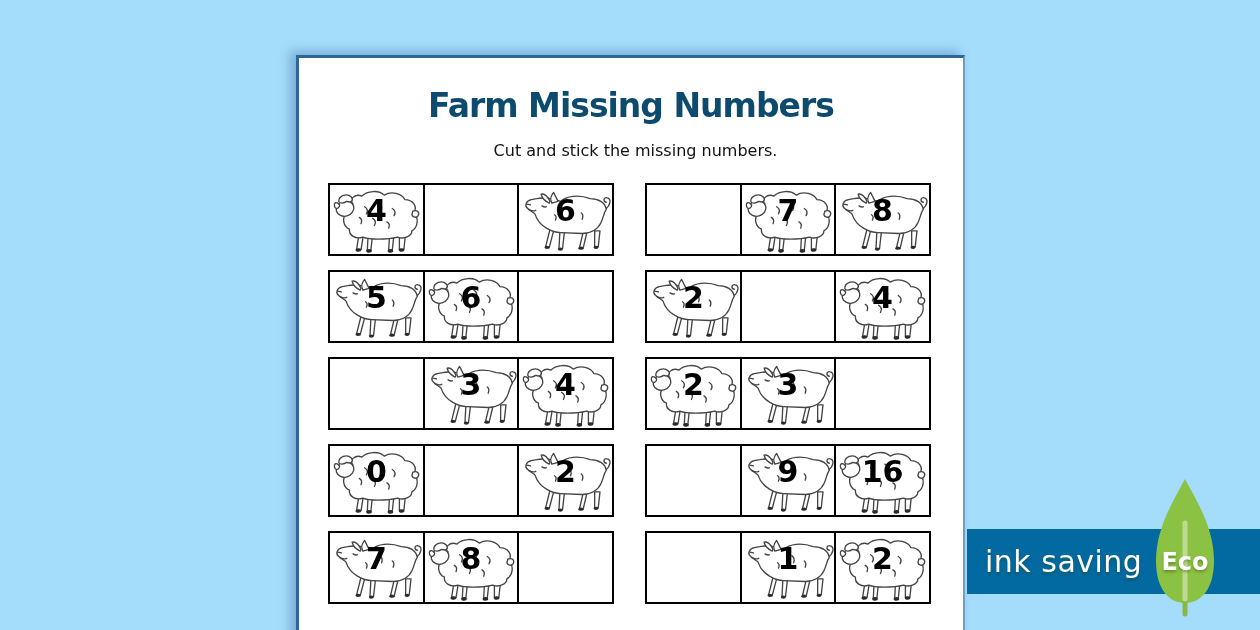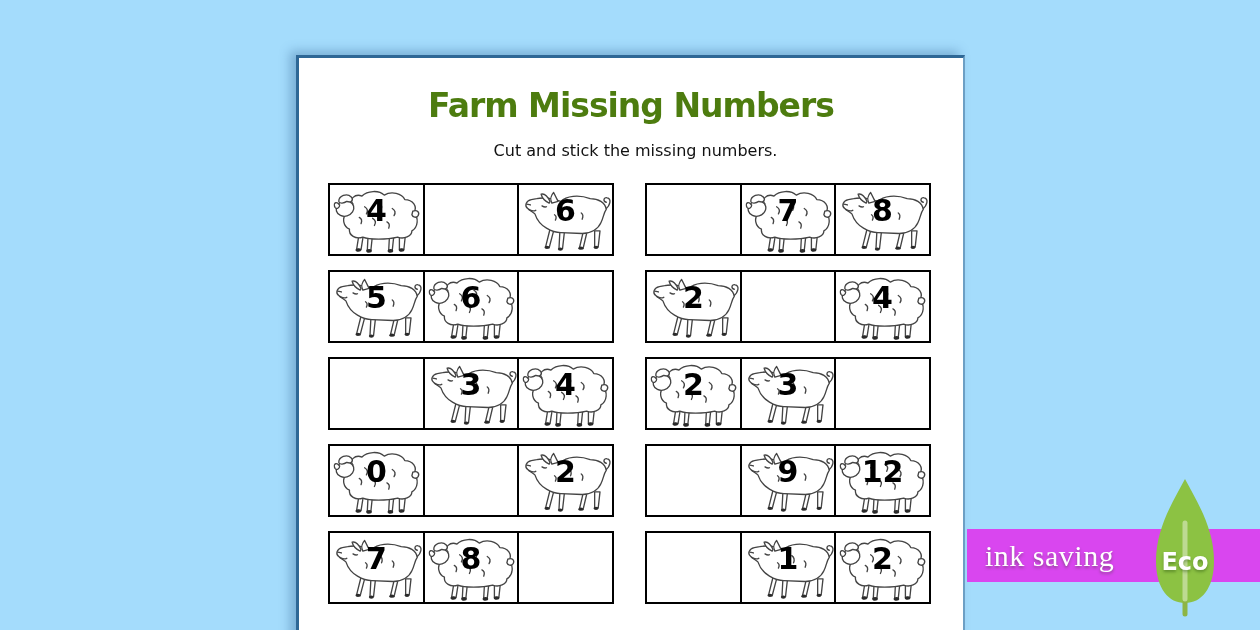--- a/index.html
+++ b/index.html
@@ -9,43 +9,43 @@
     font-family:"DejaVu Sans","Liberation Sans",sans-serif;
   }
   .paper{
     position:absolute;left:296px;top:55px;width:669px;height:600px;
     background:#ffffff;box-sizing:border-box;
     border-top:3px solid #2e6795;border-left:3px solid #2e6795;border-right:2px solid #6d9fc4;
     box-shadow:-6px -4px 10px rgba(40,90,140,.35);
   }
   .title{
     position:absolute;left:0;right:0;top:28px;margin:0;text-align:center;
-    font-size:33px;font-weight:bold;letter-spacing:-1px;color:#4d7c0f;
+    font-size:33px;font-weight:bold;letter-spacing:-1px;color:#0c4a6e;
   }
   .subtitle{
     position:absolute;left:0;right:0;top:83px;margin:0;text-align:center;
     font-size:16px;color:#111;padding-left:9px;
   }
   .col{position:absolute;top:125px;display:flex;flex-direction:column;gap:14px;}
   .col-left{left:29px;}
   .col-right{left:346px;}
   .row{display:flex;}
   .cell{
     width:97px;height:73px;box-sizing:border-box;background:#fff;
     border:2.5px solid #000;margin-left:-2.5px;position:relative;
   }
   .cell:first-child{margin-left:0;}
   .animal{position:absolute;left:2px;top:3px;width:92px;height:66px;}
   .num{
     position:absolute;left:50%;top:38%;transform:translate(-50%,-50%);
     font-size:30px;font-weight:bold;color:#000;line-height:1;
   }
   .eco-banner{
-    position:absolute;left:967px;top:529px;width:293px;height:53px;
-    background:#d946ef;display:flex;align-items:center;font-family:Liberation Serif, serif;
+    position:absolute;left:967px;top:529px;width:293px;height:65px;
+    background:#0369a1;display:flex;align-items:center;
   }
   .ink-label{
     margin-left:18px;font-size:30px;color:#fff;letter-spacing:.5px;
     text-shadow:0 2px 3px rgba(30,70,10,.4);
   }
   .leaf{position:absolute;left:1146px;top:477px;width:78px;height:140px;}
   .eco-text{
     position:absolute;left:1146px;top:529px;width:78px;height:65px;
     display:flex;align-items:center;justify-content:center;
     font-size:24px;font-weight:bold;color:#fff;
@@ -250,21 +250,21 @@
           <div class="cell">
             <svg class="animal" viewBox="0 0 100 74">
               <use href="#sym-pig"></use>
             </svg>
             <span class="num">9</span>
           </div>
           <div class="cell">
             <svg class="animal" viewBox="0 0 100 74">
               <use href="#sym-sheep"></use>
             </svg>
-            <span class="num">12</span>
+            <span class="num">16</span>
           </div>
         </div>
         <div class="row">
           <div class="cell"></div>
           <div class="cell">
             <svg class="animal" viewBox="0 0 100 74">
               <use href="#sym-pig"></use>
             </svg>
             <span class="num">1</span>
           </div>

